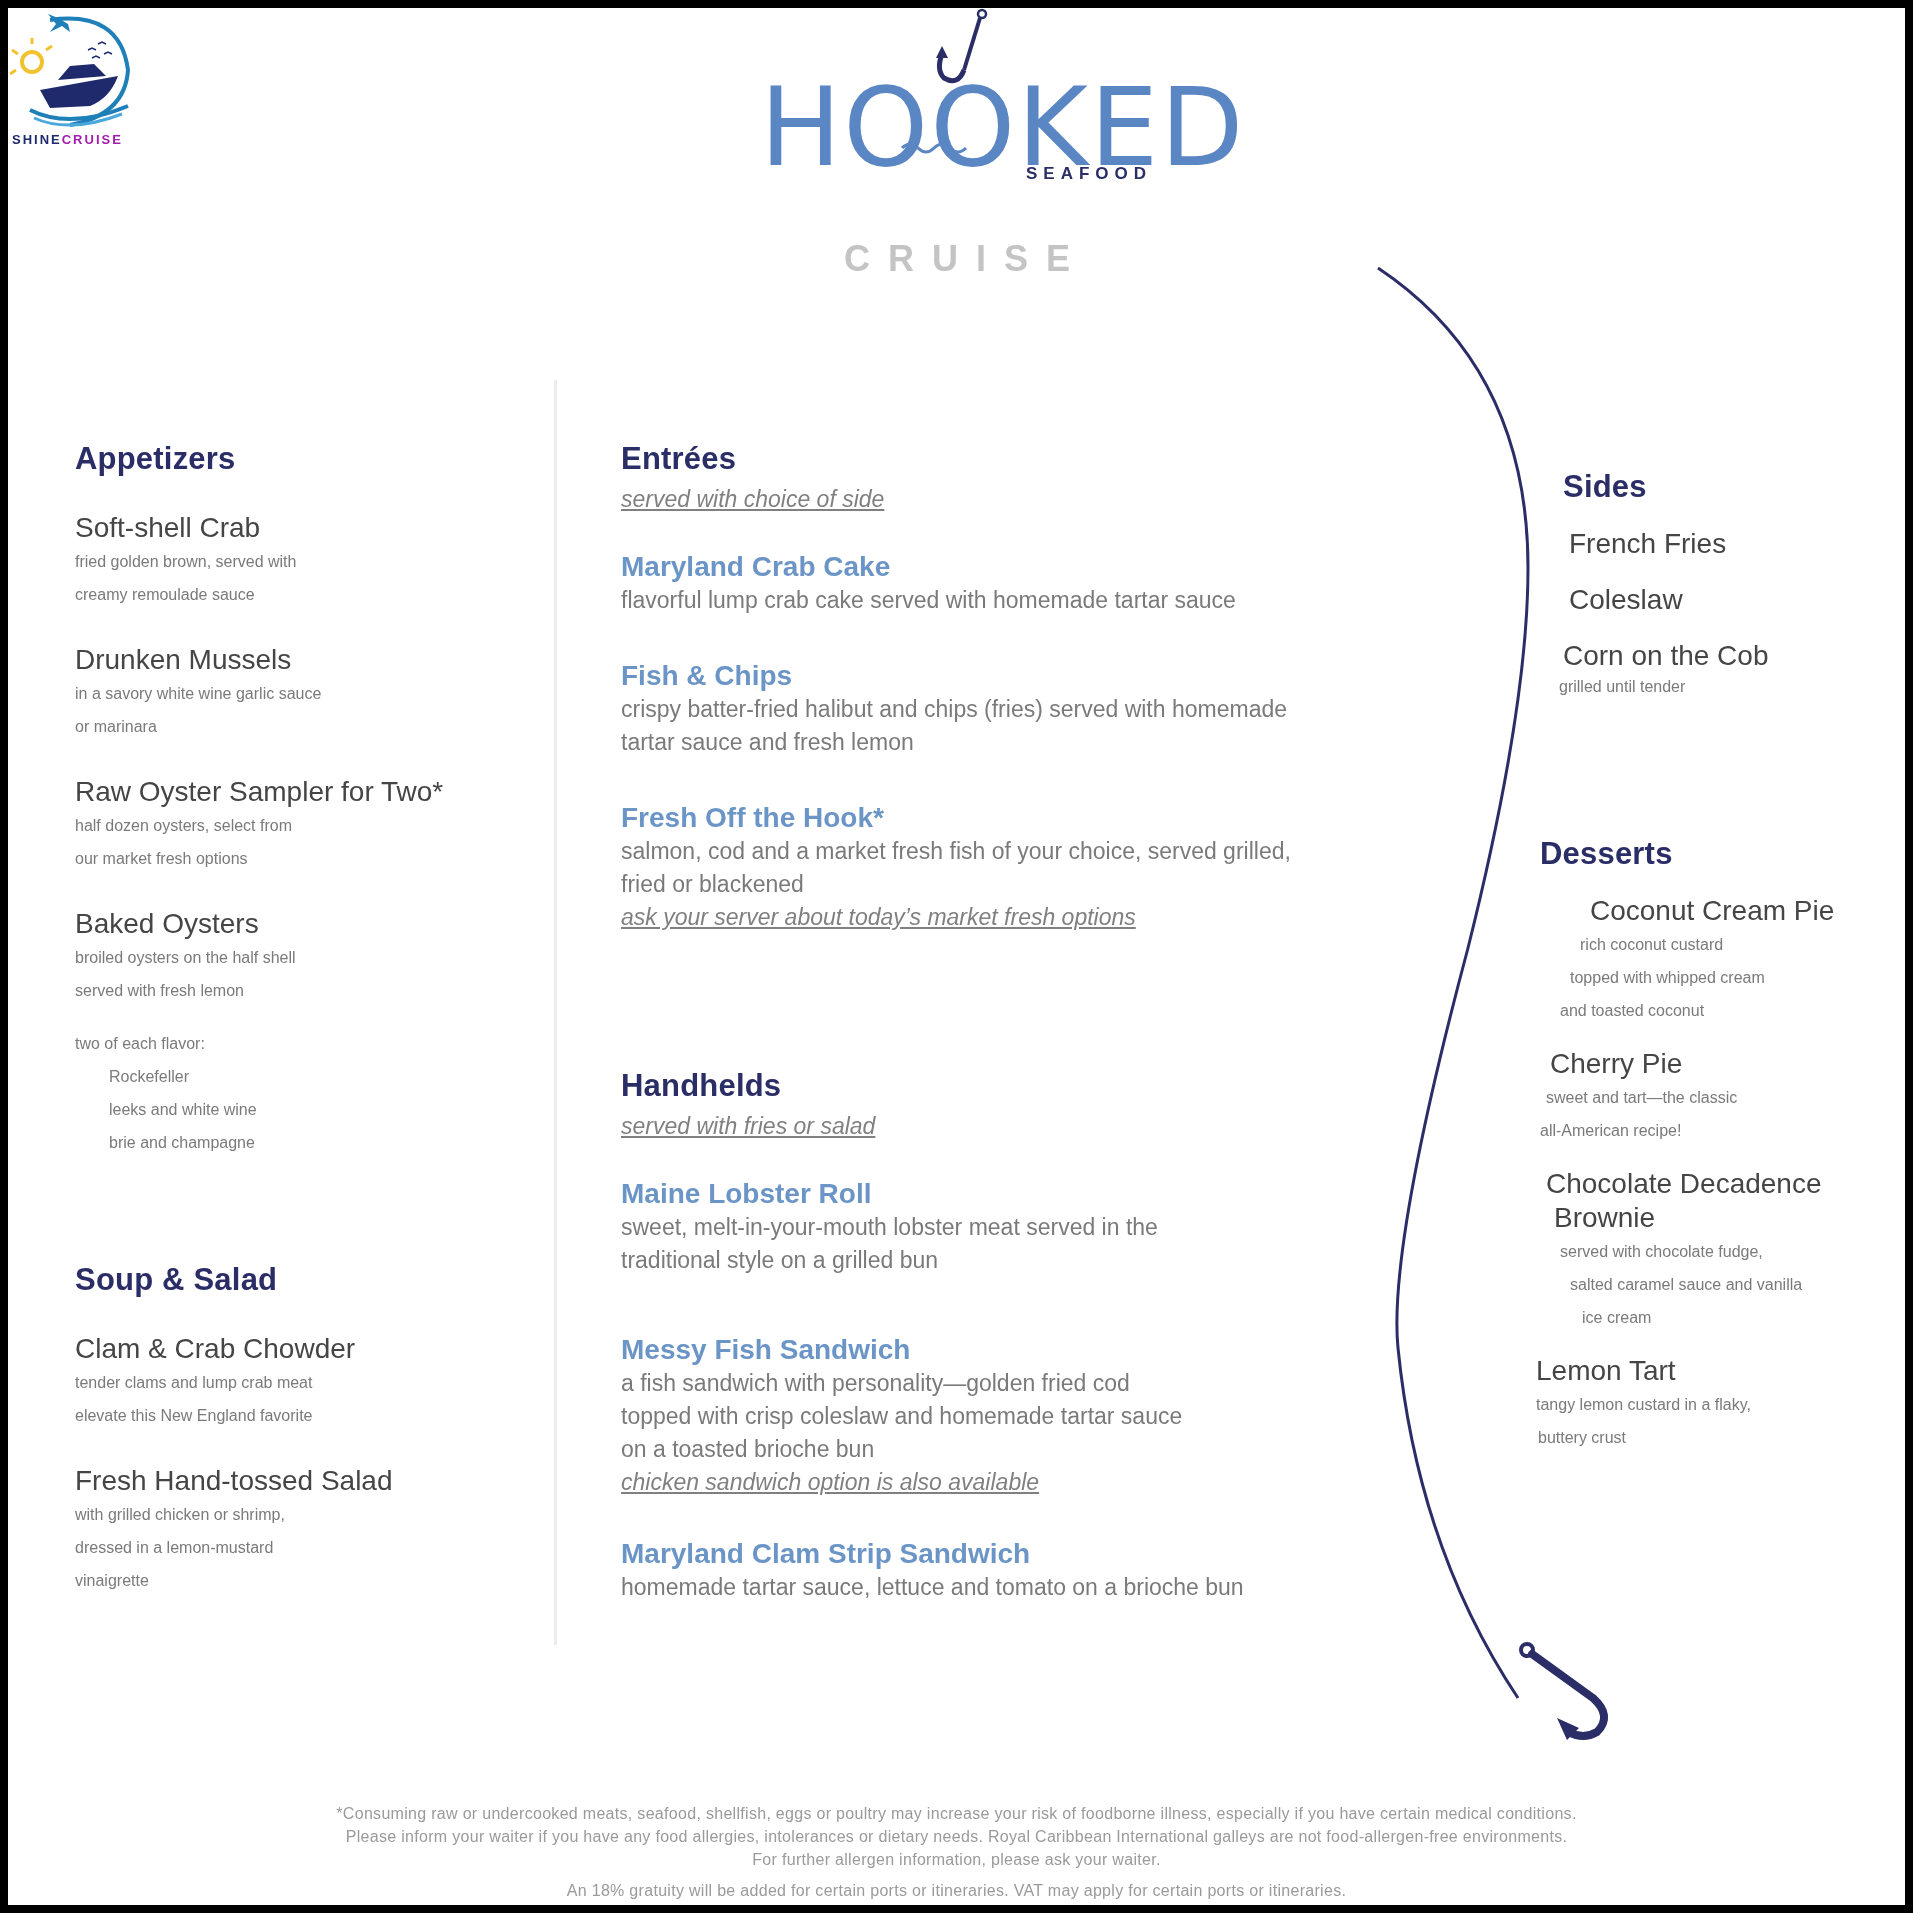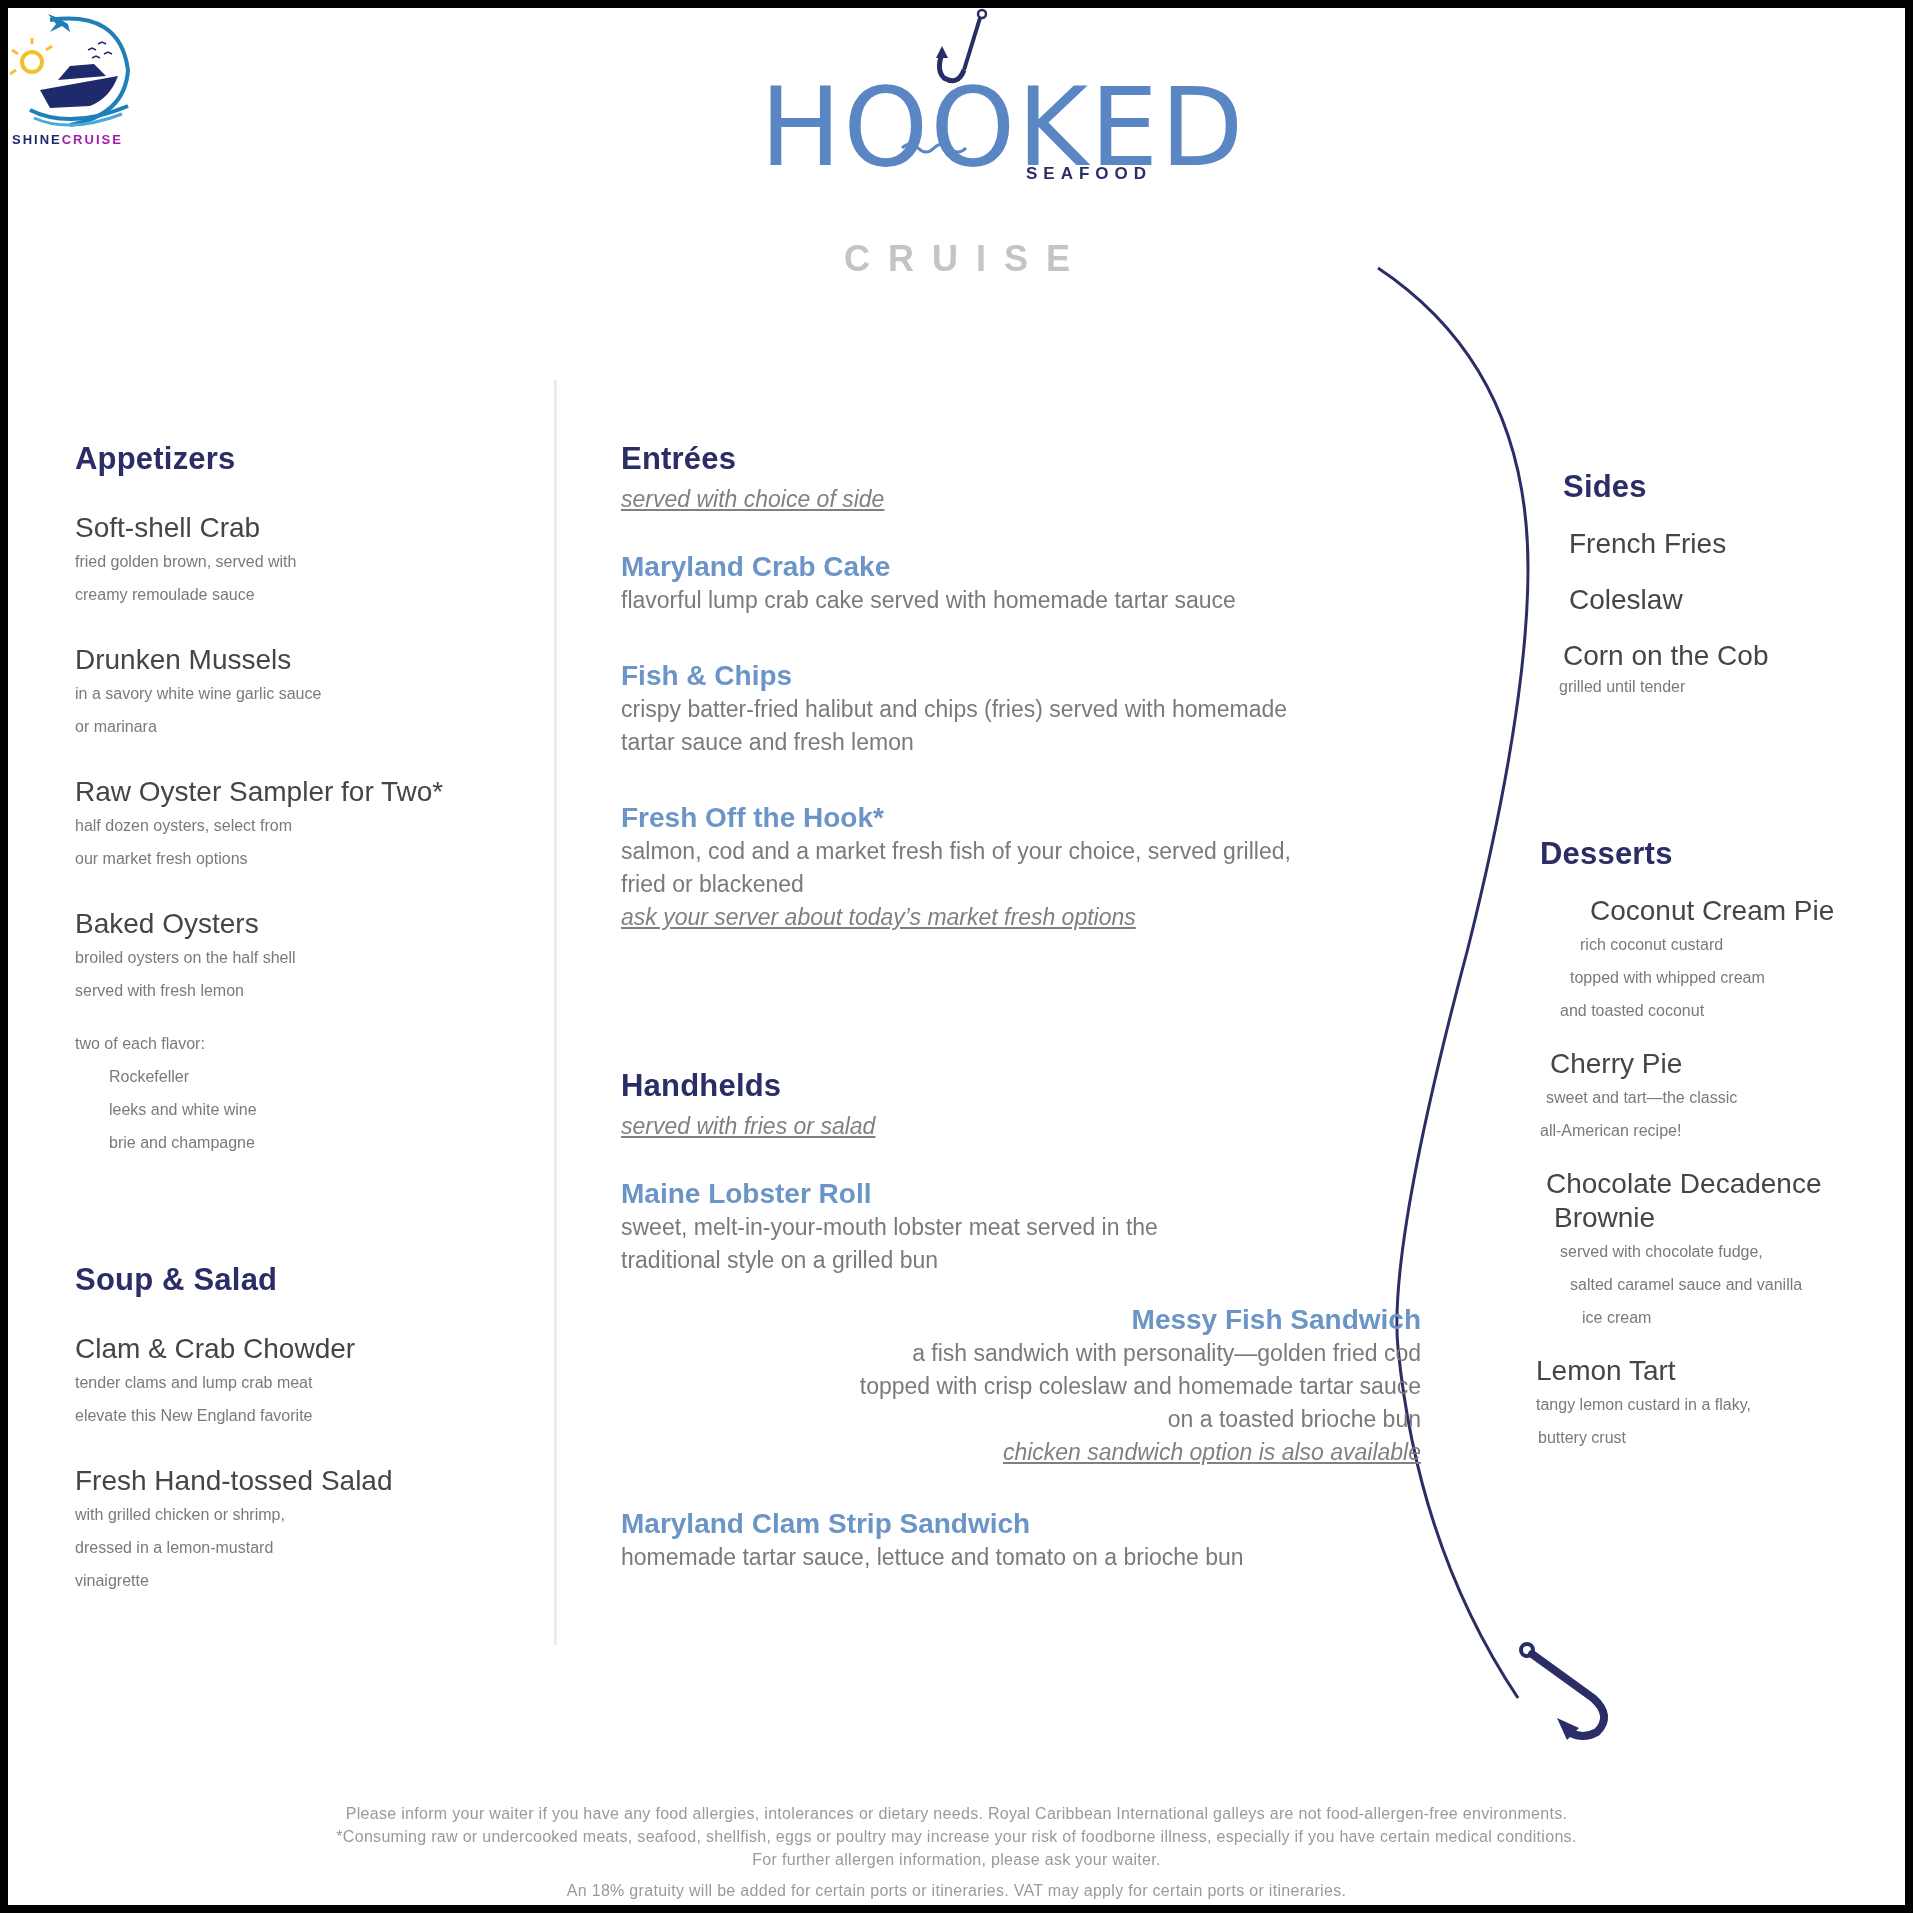--- a/index.html
+++ b/index.html
@@ -151,21 +151,21 @@
 
   <div class="abs" style="left:613px; top:1060px; width:800px;">
     <h2 class="sec-title">Handhelds</h2>
     <p class="italic" style="margin-top:6px;">served with fries or salad</p>
 
     <div style="margin-top:34px;">
       <p class="entree-name">Maine Lobster Roll</p>
       <p class="entree-desc">sweet, melt-in-your-mouth lobster meat served in the</p>
       <p class="entree-desc">traditional style on a grilled bun</p>
     </div>
-    <div style="margin-top:26px;text-align:right;">
+    <div style="margin-top:56px;">
       <p class="entree-name">Messy Fish Sandwich</p>
       <p class="entree-desc">a fish sandwich with personality—golden fried cod</p>
       <p class="entree-desc">topped with crisp coleslaw and homemade tartar sauce</p>
       <p class="entree-desc">on a toasted brioche bun</p>
       <p class="italic">chicken sandwich option is also available</p>
     </div>
     <div style="margin-top:38px;">
       <p class="entree-name">Maryland Clam Strip Sandwich</p>
       <p class="entree-desc">homemade tartar sauce, lettuce and tomato on a brioche bun</p>
     </div>
@@ -201,19 +201,19 @@
       <p class="item-desc" style="padding-left:54px;">ice cream</p>
     </div>
     <div style="margin-top:20px;">
       <p class="item-name" style="padding-left:8px;">Lemon Tart</p>
       <p class="item-desc" style="padding-left:8px;">tangy lemon custard in a flaky,</p>
       <p class="item-desc" style="padding-left:10px;">buttery crust</p>
     </div>
   </div>
 
   <div class="abs" style="left:0; top:1794px; width:1897px;">
+    <p class="footer-line">*Consuming raw or undercooked meats, seafood, shellfish, eggs or poultry may increase your risk of foodborne illness, especially if you have certain medical conditions.</p>
     <p class="footer-line">Please inform your waiter if you have any food allergies, intolerances or dietary needs. Royal Caribbean International galleys are not food-allergen-free environments.</p>
-    <p class="footer-line">*Consuming raw or undercooked meats, seafood, shellfish, eggs or poultry may increase your risk of foodborne illness, especially if you have certain medical conditions.</p>
     <p class="footer-line">For further allergen information, please ask your waiter.</p>
     <p class="footer-line" style="margin-top:8px;">An 18% gratuity will be added for certain ports or itineraries. VAT may apply for certain ports or itineraries.</p>
   </div>
 
 </div>
 
 </body></html>

